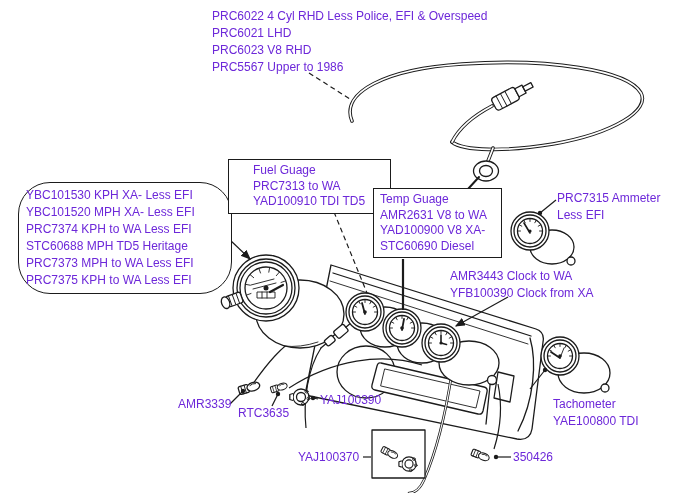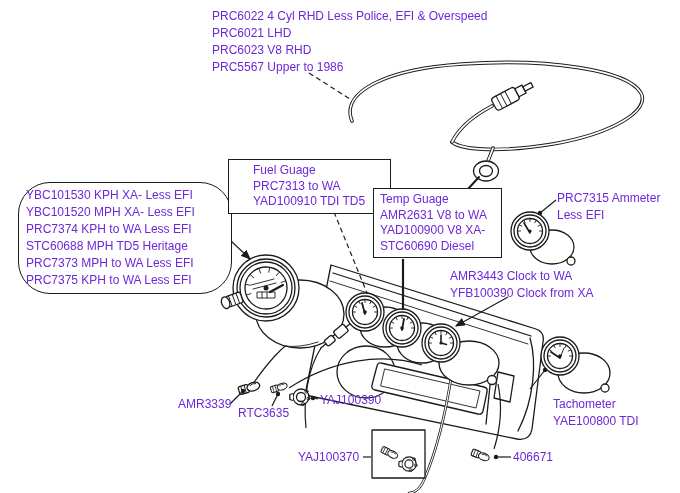--- a/index.html
+++ b/index.html
@@ -270,15 +270,15 @@
 
   <div class="lbl" style="left:541px;top:396px;margin-left:12px;">
     <div>Tachometer</div>
     <div>YAE100800 TDI</div>
   </div>
 
   <div class="lbl" style="left:178px;top:396px;">AMR3339</div>
   <div class="lbl" style="left:238px;top:405px;text-align:center;">RTC3635</div>
   <div class="lbl" style="left:320px;top:392px;">YAJ100390</div>
   <div class="lbl" style="left:298px;top:449px;">YAJ100370</div>
-  <div class="lbl" style="left:513px;top:449px;">406671</div>
+  <div class="lbl" style="left:513px;top:449px;">350426</div>
 
 </div>
 
 </body></html>

